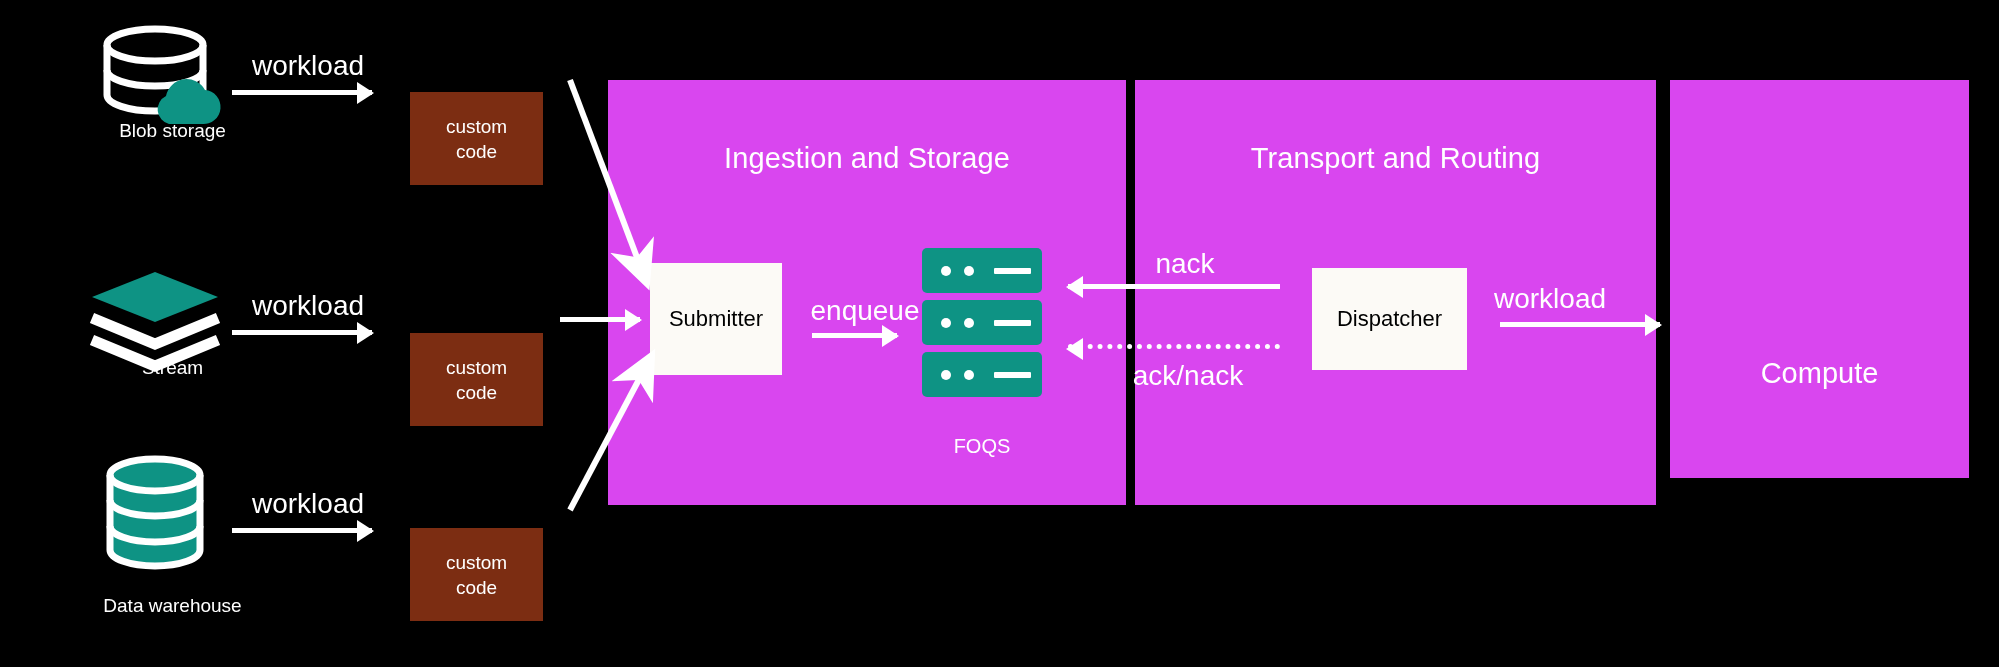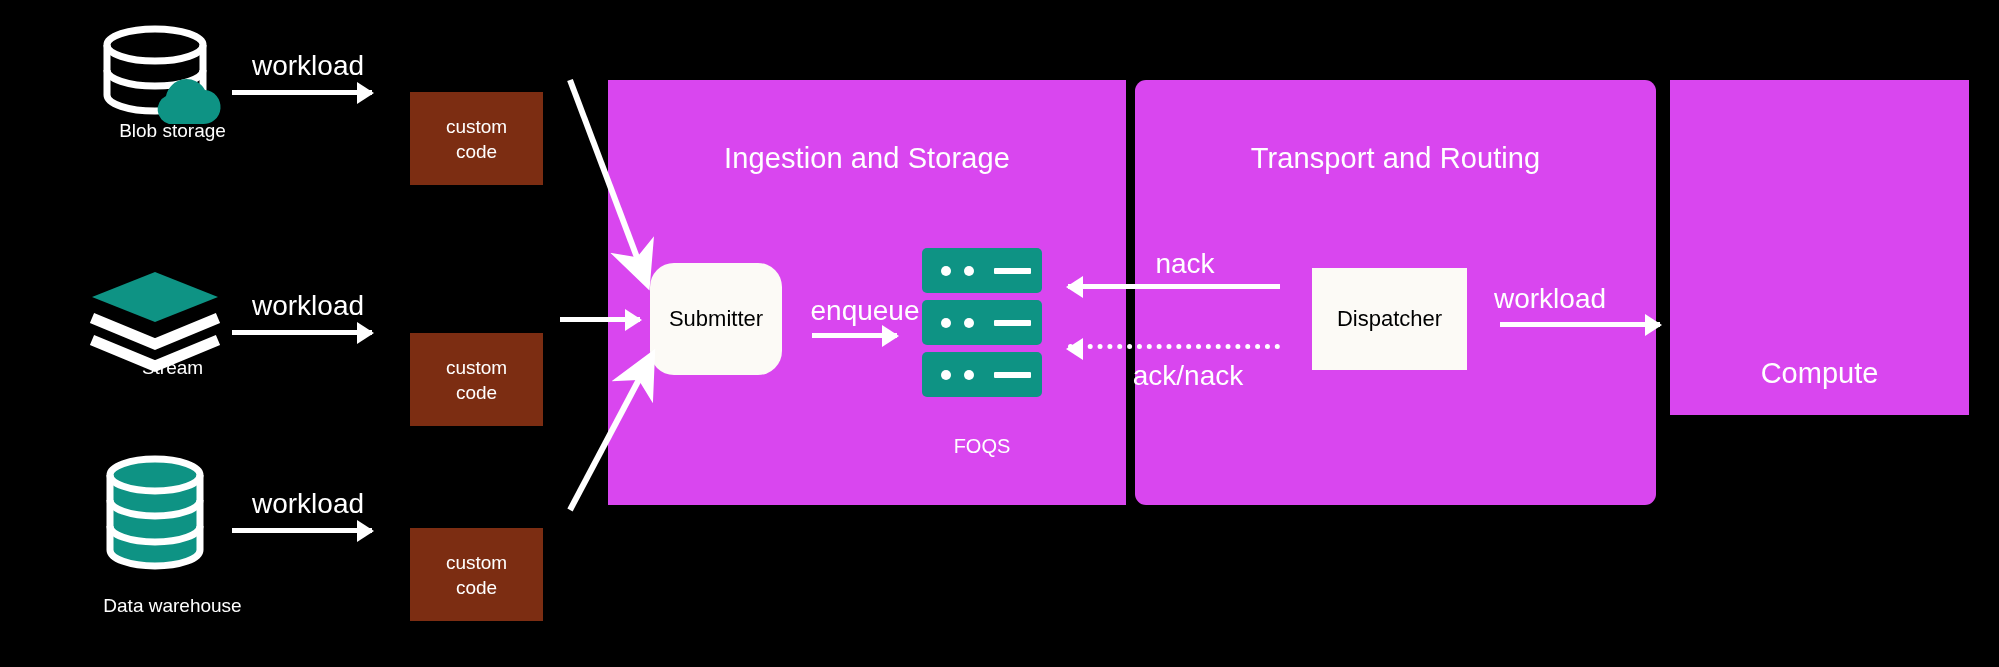--- a/index.html
+++ b/index.html
@@ -169,25 +169,25 @@
 </style>
 </head>
 <body>
 
 <div id="canvas">
 
   <div class="panel" style="left:608px; top:80px; width:484px; height:425px;">
     <div class="panel-title" style="top:62px;">Ingestion and Storage</div>
   </div>
 
-  <div class="panel" style="left:1135px; top:80px; width:487px; height:425px;border-radius:11px;">
+  <div class="panel" style="left:1135px; top:80px; width:487px; height:425px;">
     <div class="panel-title" style="top:62px;">Transport and Routing</div>
   </div>
 
-  <div class="panel" style="left:1670px; top:80px; width:265px; height:335px;">
+  <div class="panel" style="left:1670px; top:80px; width:265px; height:398px;">
     <div class="panel-centered-label" style="top:277px;">Compute</div>
   </div>
 
   <div class="src-label" style="left:55px; top:120px; width:235px;">Blob storage</div>
 
   <div class="src-label" style="left:55px; top:357px; width:235px;">Stream</div>
 
   <div class="src-label" style="left:40px; top:595px; width:265px;">Data warehouse</div>
 
   <div class="arrow-label" style="left:228px; top:50px; width:160px;">workload</div>
@@ -207,21 +207,21 @@
   <div class="codebox" style="left:410px; top:285px; width:133px; height:93px;">
     <span>custom</span>
     <span>code</span>
   </div>
 
   <div class="codebox" style="left:410px; top:480px; width:133px; height:93px;">
     <span>custom</span>
     <span>code</span>
   </div>
 
-  <div class="nodebox" style="left:650px; top:263px; width:132px; height:112px;border-radius:24px;">
+  <div class="nodebox" style="left:650px; top:263px; width:132px; height:112px;">
     <span>Submitter</span>
   </div>
 
   <div class="h-arrow" style="left:560px; top:317px; width:80px;"></div>
 
   <div class="arrow-label" style="left:805px; top:295px; width:120px;">enqueue</div>
   <div class="h-arrow" style="left:812px; top:333px; width:85px;"></div>
 
   <div class="foqs-chip" style="left:922px; top:248px; width:120px; height:45px;">
     <span class="foqs-dot" style="left:19px;"></span>

